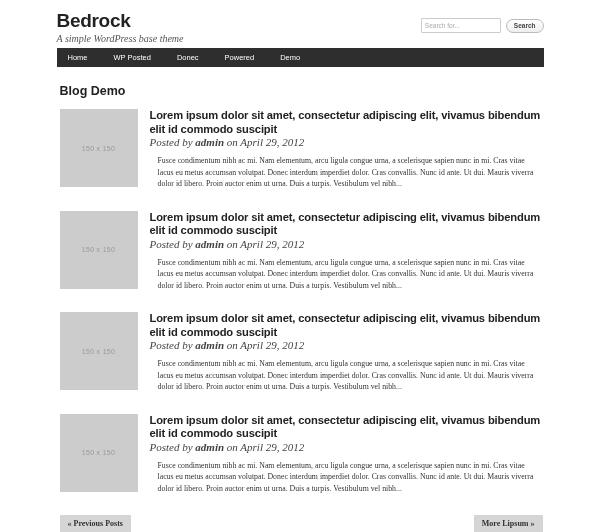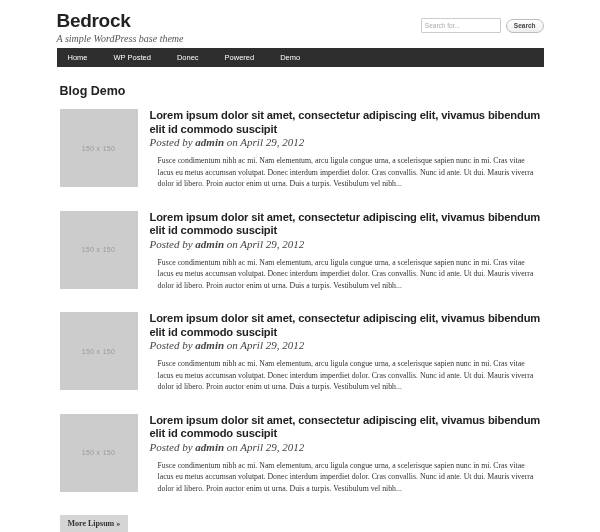--- a/index.html
+++ b/index.html
@@ -276,20 +276,21 @@
           <span class="post-thumb-label">150 x 150</span>
         </div>
         <div class="post-body">
           <h3 class="post-title">Lorem ipsum dolor sit amet, consectetur adipiscing elit, vivamus bibendum elit id commodo suscipit</h3>
           <p class="post-meta"><span>Posted by </span><b>admin</b><span> on April 29, 2012</span></p>
           <p class="post-excerpt">Fusce condimentum nibh ac mi. Nam elementum, arcu ligula congue urna, a scelerisque sapien nunc in mi. Cras vitae lacus eu metus accumsan volutpat. Donec interdum imperdiet dolor. Cras convallis. Nunc id ante. Ut dui. Mauris viverra dolor id libero. Proin auctor enim ut urna. Duis a turpis. Vestibulum vel nibh...</p>
         </div>
       </article>
 
       <div class="pagination">
+        <a class="page-btn">« Previous Posts</a>
         <a class="page-btn">More Lipsum »</a>
       </div>
     </main>
 
     <footer class="site-footer">
       <p class="footer-text"><span>Powered by </span><a class="footer-link">WordPress</a><span> and </span><a class="footer-link">Bedrock</a></p>
     </footer>
 
   </div>
 </div>

